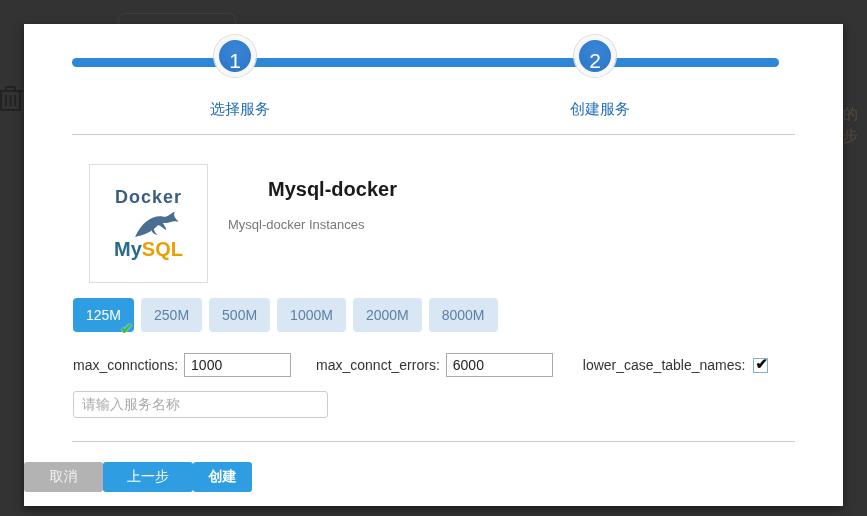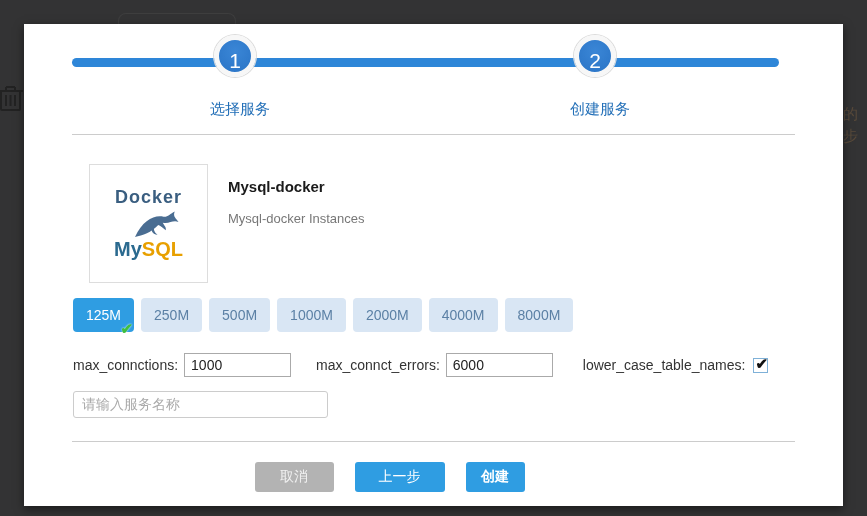--- a/index.html
+++ b/index.html
@@ -58,21 +58,21 @@
     display:flex; flex-direction:column; align-items:center; justify-content:center;
   }
   .logo-docker {
     font-weight:bold; font-size:18px; color:#3a5e80; letter-spacing:1px;
   }
   .logo-dolphin { margin:2px 0 0 14px; }
   .logo-mysql { font-size:20px; font-weight:bold; margin-top:-6px; }
   .logo-mysql .my { color:#2b6a8f; }
   .logo-mysql .sql { color:#e8a000; }
   .service-text { margin:14px 0 0 20px; }
-  .service-title { font-size:15px; font-weight:bold; color:#1a1a1a; }
+  .service-title { font-size:20px; font-weight:bold; color:#1a1a1a;margin-left:40px; }
   .service-subtitle { font-size:13px; color:#777; margin-top:16px; }
 
   
   .mem-row { display:flex; gap:7px; margin:15px 0 0 49px; }
   .mem-btn {
     height:34px; padding:0 13px; border:none; border-radius:4px;
     background:#d9e6f4; color:#5b80a5; font-size:14px;
     font-family:"Liberation Sans", sans-serif; cursor:pointer;
   }
   .mem-btn.selected {
@@ -106,21 +106,21 @@
     display:block; margin:14px 0 0 49px; width:255px; height:27px;
     border:1px solid #ccc; border-radius:3px; padding:2px 8px;
     font-size:14px; font-family:Liberation Mono, monospace;
   }
   .name-input::placeholder { color:#aaa; }
 
   .divider2 { border-top:1px solid #ccc; margin:23px 48px 0; }
 
   
   .footer {
-    display:flex; justify-content:center; gap:21px;
+    display:flex; justify-content:flex-start; 
     margin-top:20px; padding-right:88px;
   }
   .btn {
     height:30px; border:none; border-radius:3px; color:#fff;
     font-size:14px; font-family:"Liberation Sans", sans-serif; cursor:pointer;
   }
   .btn-cancel { width:79px; background:#b3b3b3; color:#f2f2f2; }
   .btn-blue { background:#2f9de2; }
   .btn-prev { width:90px; }
   .btn-create { width:59px;font-weight:bold; }
@@ -181,21 +181,20 @@
 
   <div class="mem-row">
     <button class="mem-btn selected">
       <span>125M</span>
       <span class="mem-check">✔</span>
     </button>
     <button class="mem-btn">250M</button>
     <button class="mem-btn">500M</button>
     <button class="mem-btn">1000M</button>
     <button class="mem-btn">2000M</button>
-    <button class="mem-btn">4000M</button>
     <button class="mem-btn">8000M</button>
   </div>
 
   <div class="form-row">
     <label>max_connctions:</label>
     <input class="txt-input" type="text" value="1000" style="">
     <label class="gap1">max_connct_errors:</label>
     <input class="txt-input" type="text" value="6000" style="">
     <label class="gap2">lower_case_table_names:</label>
     <span class="checkbox">

